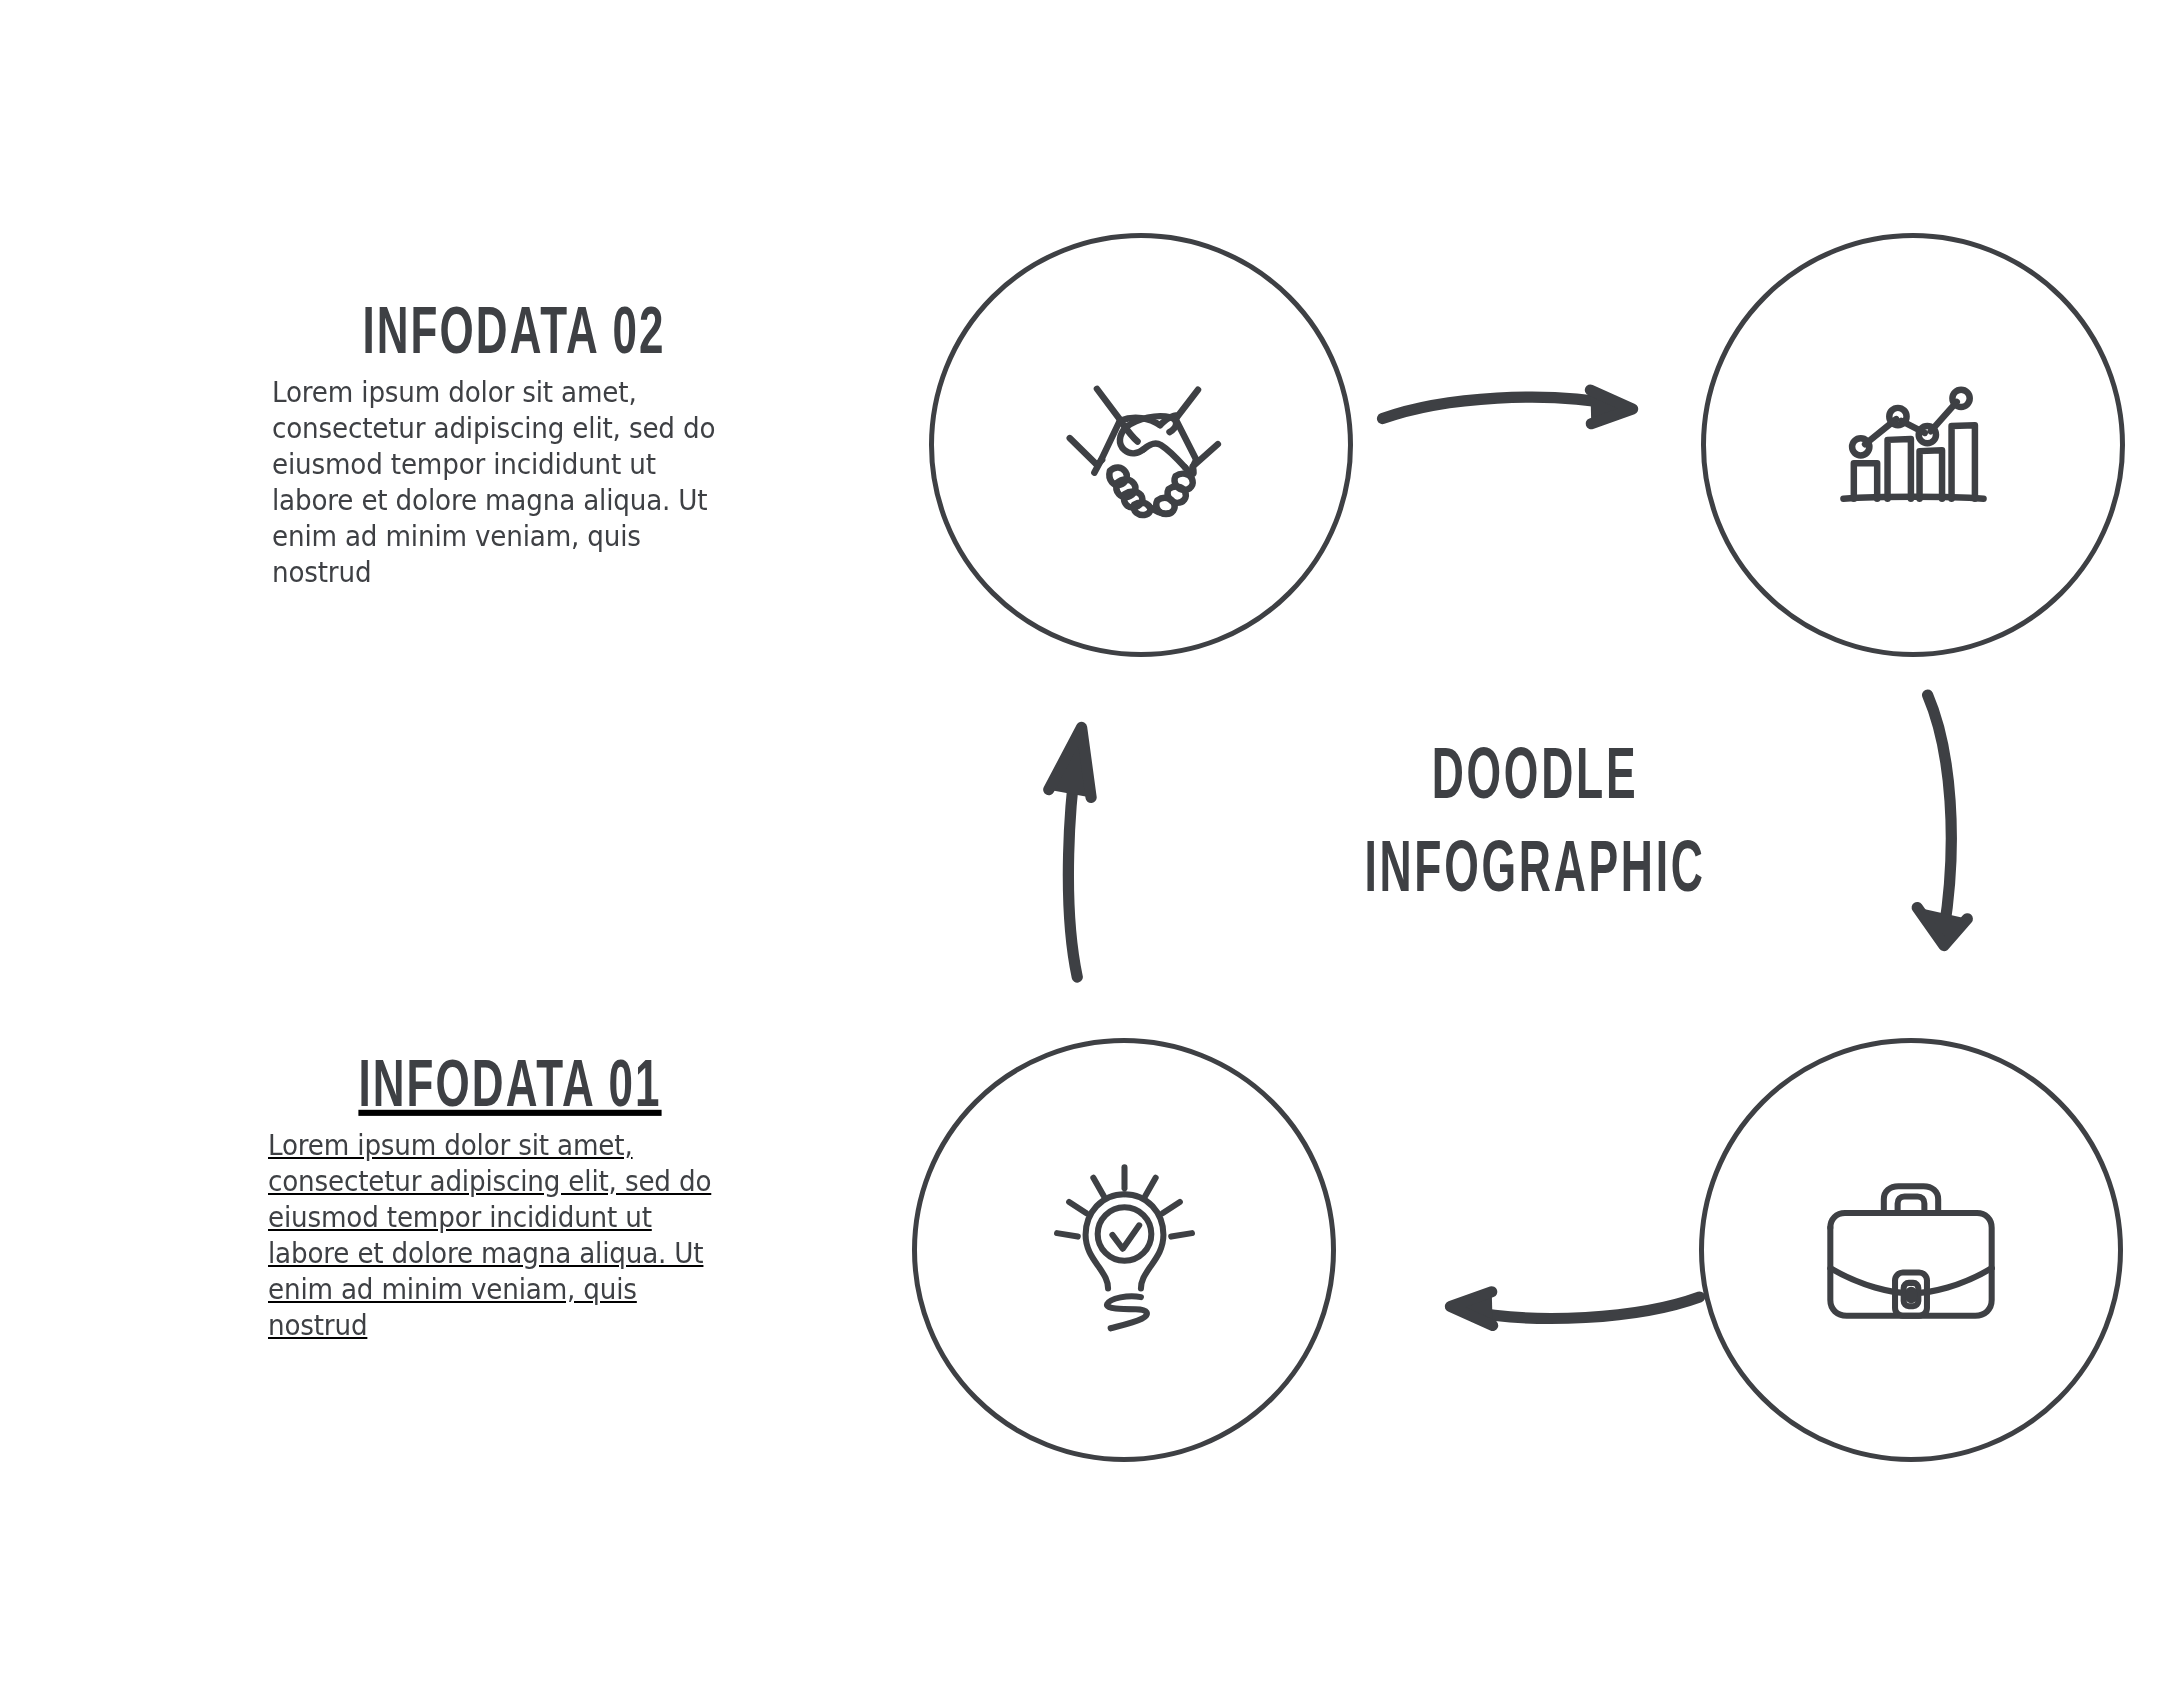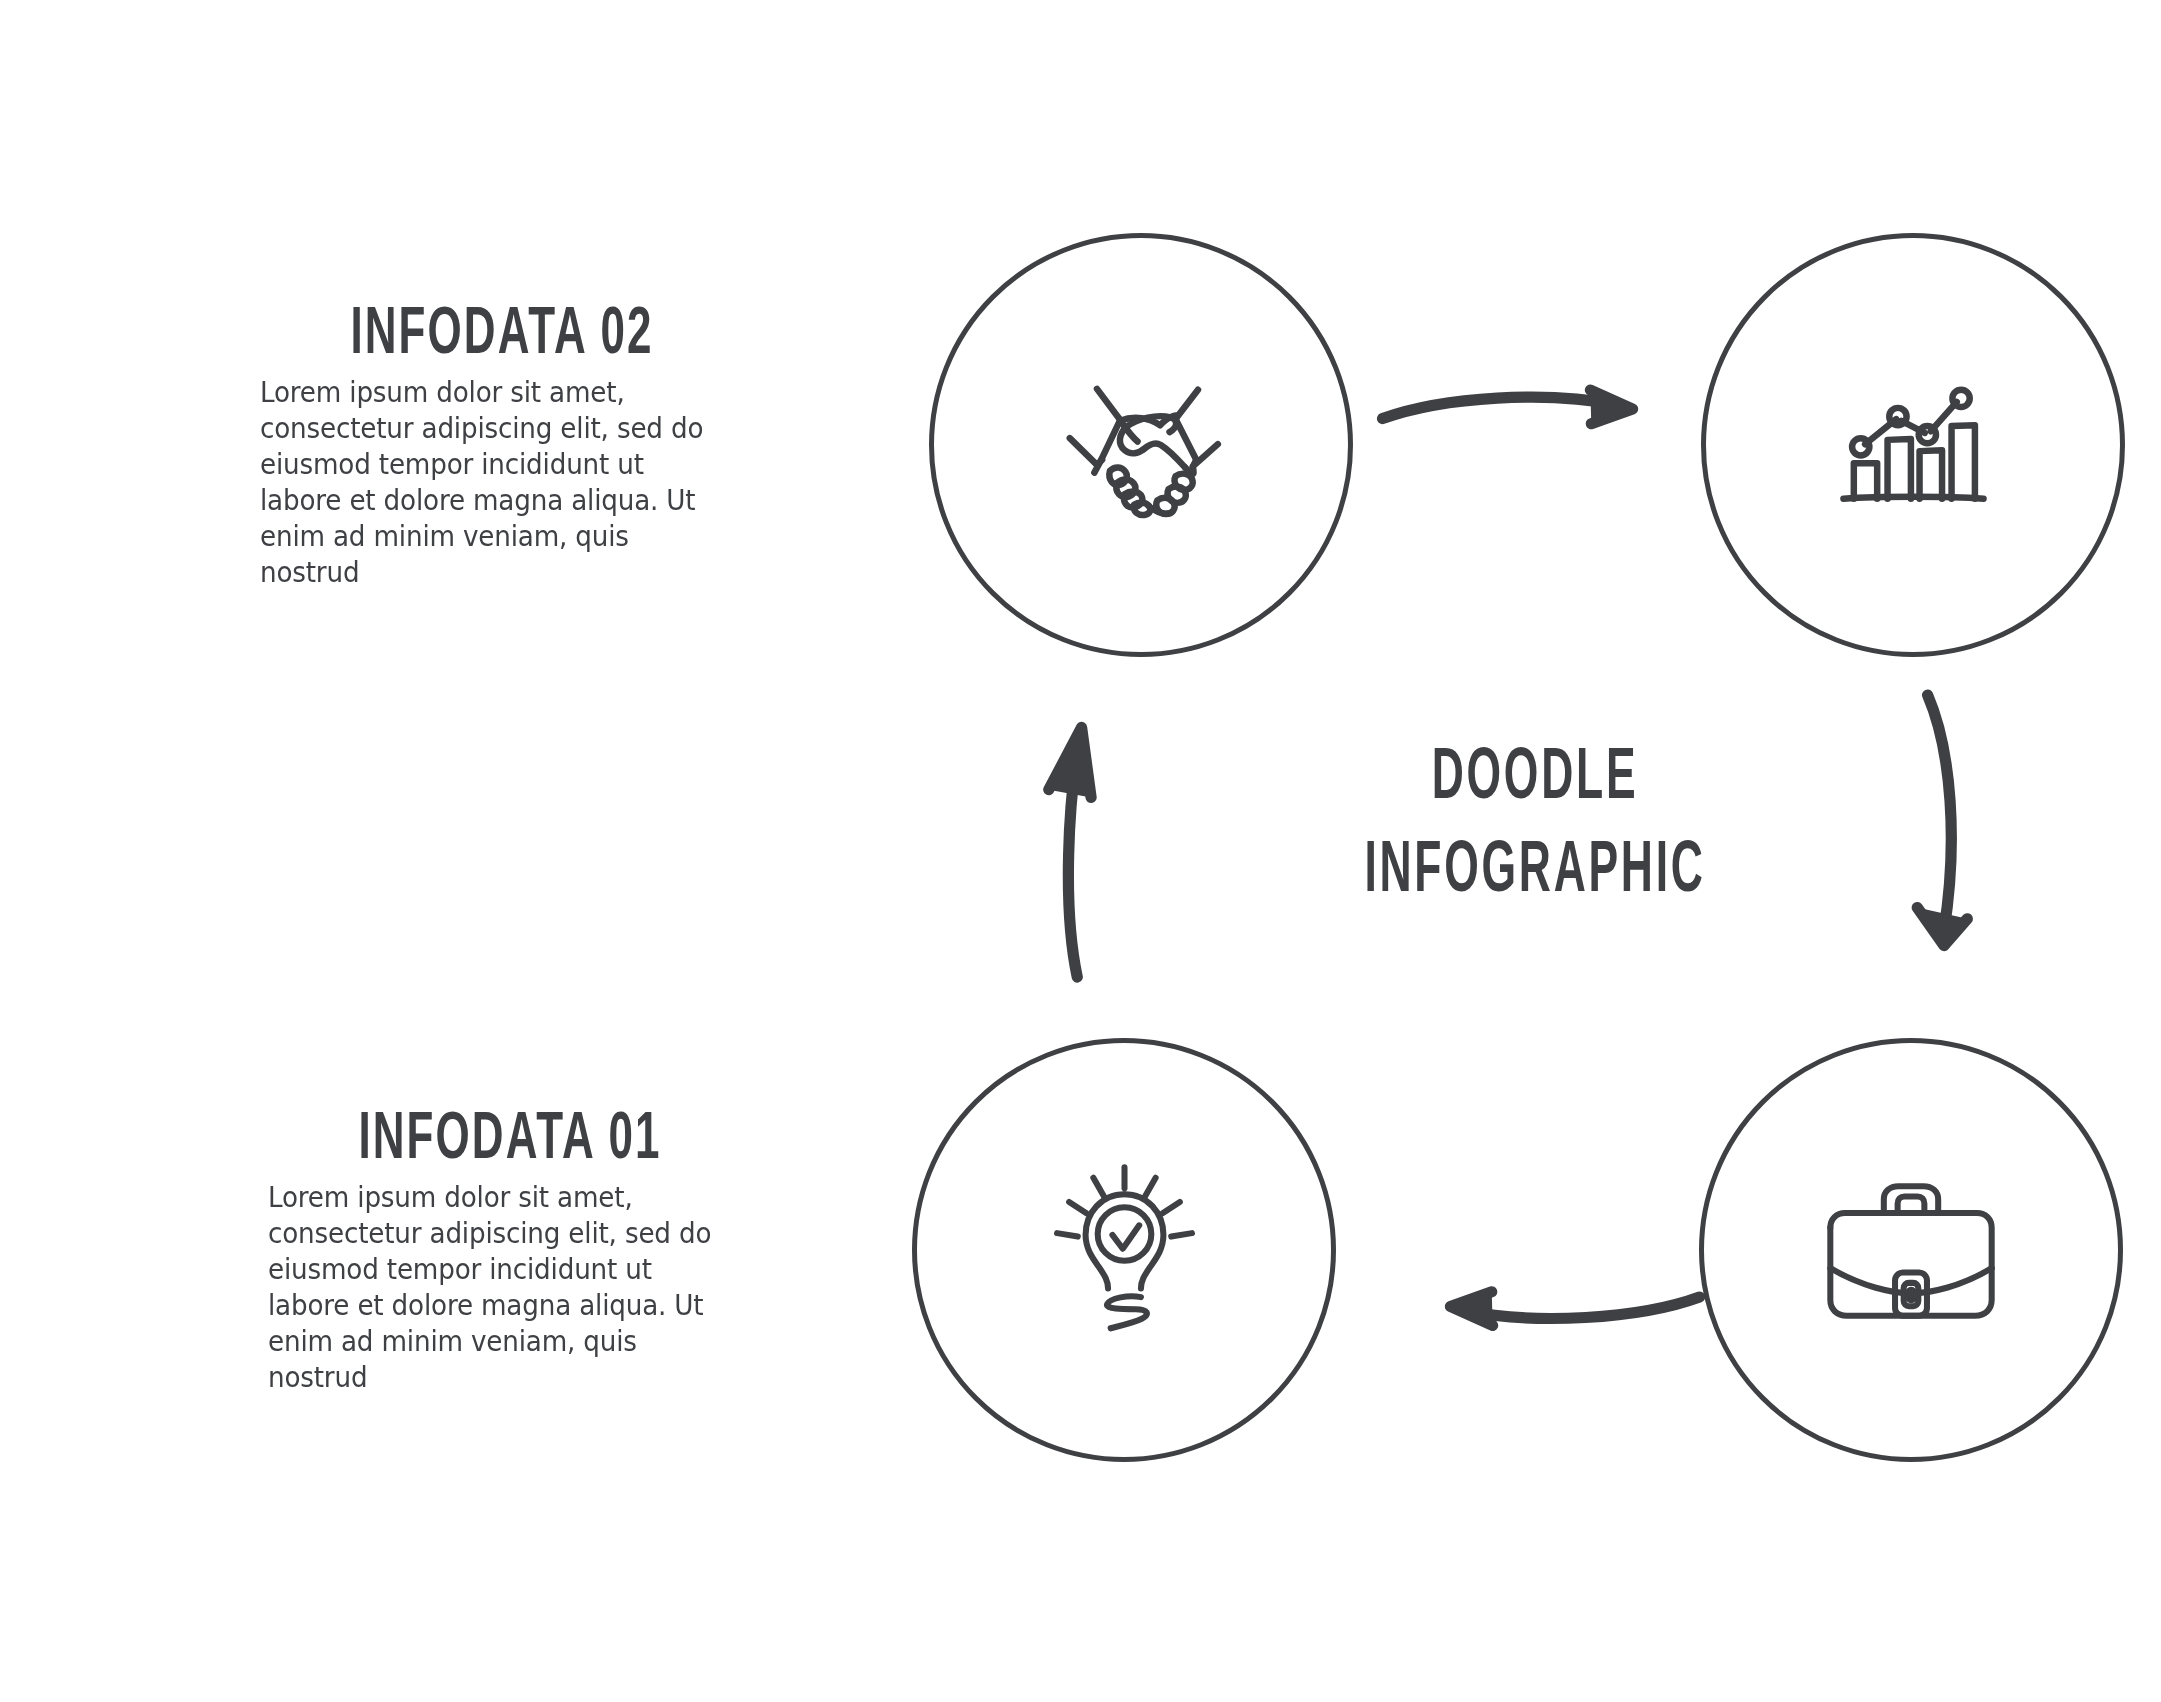--- a/index.html
+++ b/index.html
@@ -44,22 +44,22 @@
     margin: 0;
     transform: scaleX(0.92);
     transform-origin: left top;
     letter-spacing: -0.2px;
   }
 
   .block-left  .info-title { text-align: center; }
   .block-left  .info-body  { text-align: left; }
 
   
-  #block-02 { left: 260px;  top: 297px; }
-  #block-01 { left: 268px;  top: 1102px; }
+  #block-02 { left: 272px;  top: 297px; }
+  #block-01 { left: 268px;  top: 1050px; text-decoration: underline; }
 
   
   .node-circle {
     position: absolute;
     width: 424px;
     height: 424px;
     border-radius: 50%;
     border: 5.2px solid #3e4044;
     box-sizing: border-box;
     background: #ffffff;

